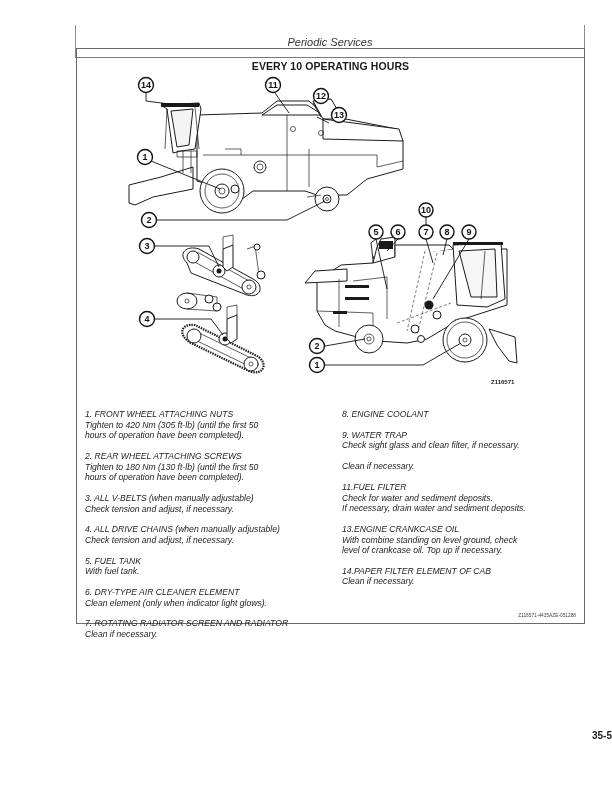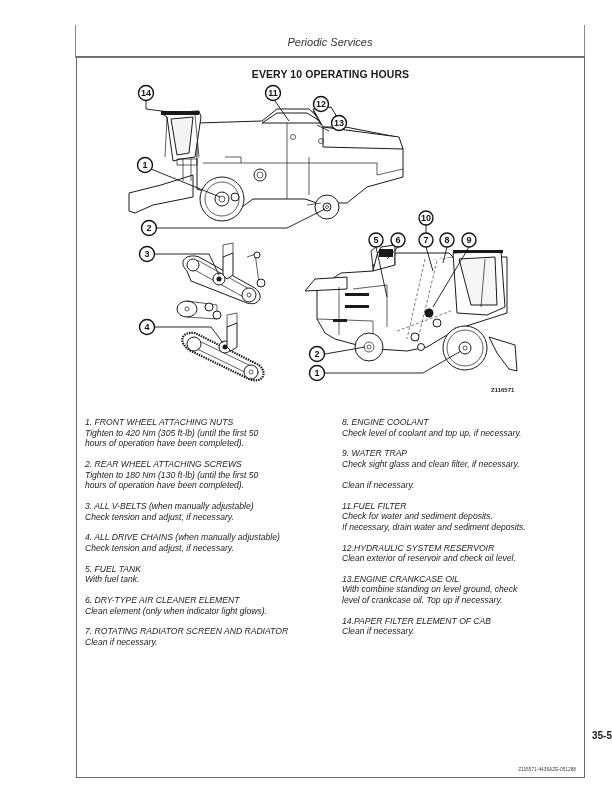--- a/index.html
+++ b/index.html
@@ -3,21 +3,21 @@
   <meta charset="utf-8">
   <style>
     html, body { margin: 0; padding: 0; background: #ffffff; }
     body { width: 612px; height: 792px; position: relative; overflow: hidden;
            font-family: "Liberation Sans", sans-serif; color: #1a1a1a; }
     .header-box { position: absolute; left: 75px; top: 25px; width: 510px; height: 33px;
                   border-left: 1.5px solid #8a8a8a; border-right: 1.5px solid #8a8a8a;
                   border-bottom: 1.5px solid #7a7a7a; box-sizing: border-box; }
     .header-title { position: absolute; left: 0; right: 0; top: 11px; text-align: center;
                     font-size: 11px; font-style: italic; color: #333; }
-    .main-box { position: absolute; left: 76px; top: 56px; width: 509px; height: 722px;
+    .main-box { position: absolute; left: 76px; top: 48px; width: 509px; height: 576px;
                 border: 1.5px solid #6a6a6a; box-sizing: border-box; }
     .section-title { position: absolute; left: 0; right: 0; top: 11px; text-align: center;
                      font-size: 10.5px; font-weight: bold; color: #1a1a1a; letter-spacing: 0.1px; }
     .figure { position: absolute; left: 0; top: 0; }
     .fig-code { position: absolute; left: 414px; top: 330px; font-size: 6px; font-weight: bold; color: #222; }
     .col { position: absolute; top: 360px; width: 250px; font-size: 8.6px; line-height: 10.6px; color: #1c1c1c; }
     .col-left { left: 8px; }
     .col-right { left: 265px; }
     .item { margin-bottom: 10.2px; font-style: italic; }
     .item-title, .item-text { display: block; white-space: pre-line; }
@@ -286,39 +286,34 @@
     </div>
     <div class="item">
       <span class="item-title">7. ROTATING RADIATOR SCREEN AND RADIATOR</span>
       <span class="item-text">Clean if necessary.</span>
     </div>
   </div>
 
   <div class="col col-right">
     <div class="item">
       <span class="item-title">8. ENGINE COOLANT</span>
-      <span class="item-text">Check level of coolant and top up, if necessary.</span>
     </div>
     <div class="item">
       <span class="item-title">9. WATER TRAP</span>
       <span class="item-text">Check sight glass and clean filter, if necessary.</span>
     </div>
     <div class="item">
       <span class="item-text">Clean if necessary.</span>
     </div>
     <div class="item">
       <span class="item-title">11.FUEL FILTER</span>
       <span class="item-text">Check for water and sediment deposits.
 If necessary, drain water and sediment deposits.</span>
     </div>
     <div class="item">
-      <span class="item-title">12.HYDRAULIC SYSTEM RESERVOIR</span>
-      <span class="item-text">Clean exterior of reservoir and check oil level.</span>
-    </div>
-    <div class="item">
       <span class="item-title">13.ENGINE CRANKCASE OIL</span>
       <span class="item-text">With combine standing on level ground, check
 level of crankcase oil. Top up if necessary.</span>
     </div>
     <div class="item">
       <span class="item-title">14.PAPER FILTER ELEMENT OF CAB</span>
       <span class="item-text">Clean if necessary.</span>
     </div>
   </div>
 

